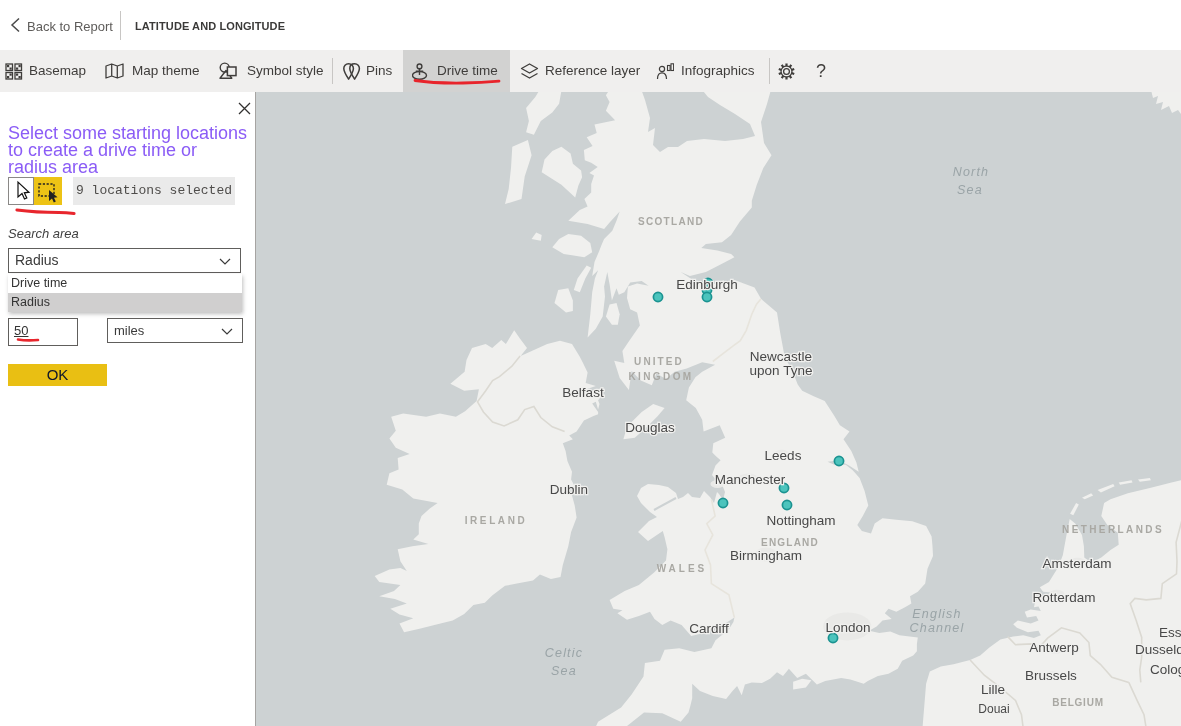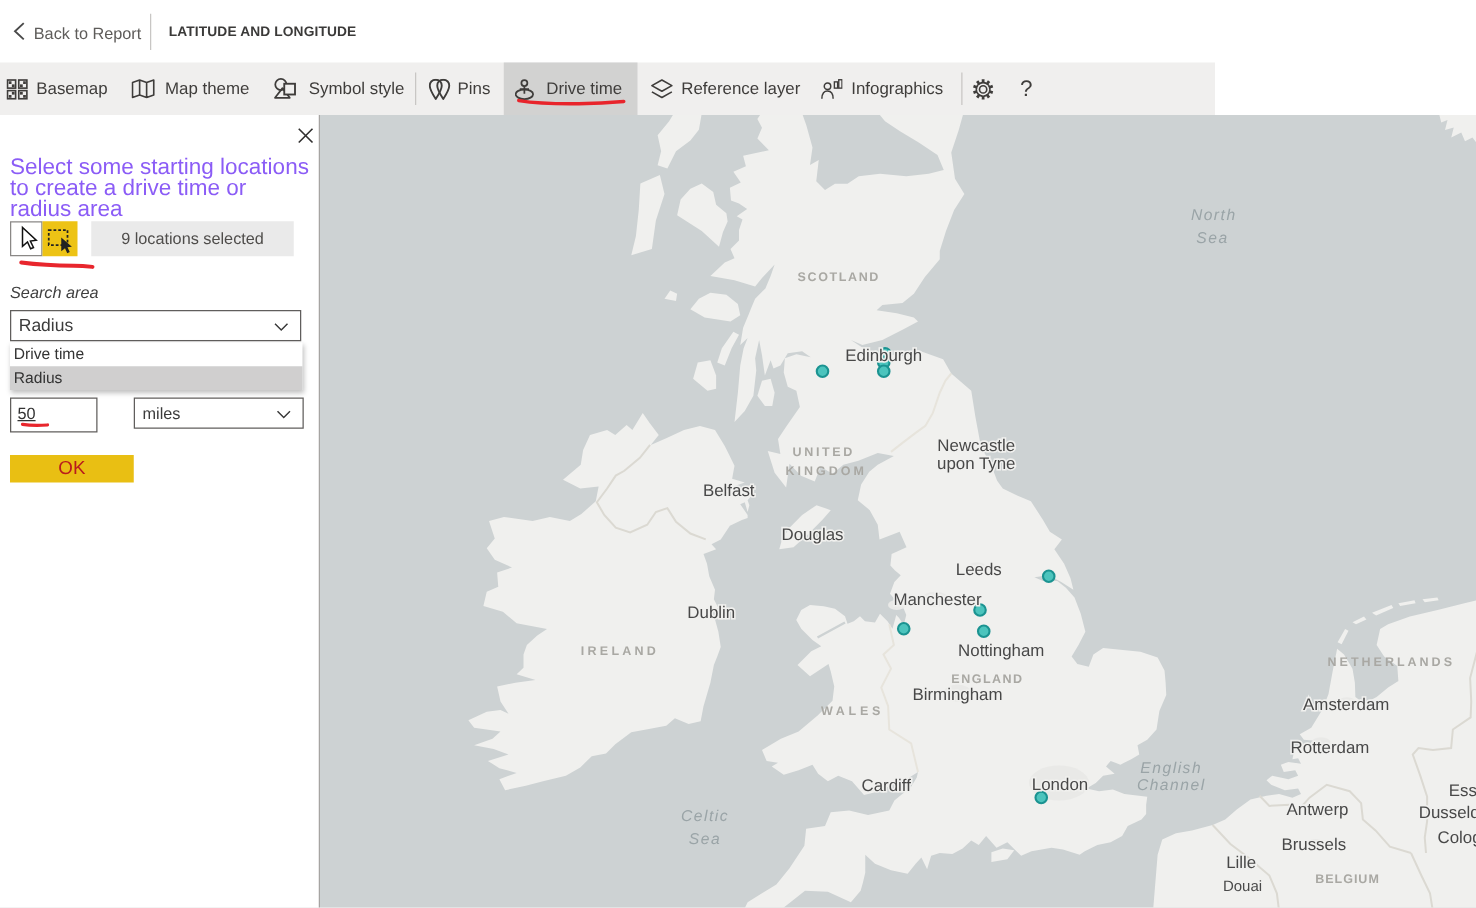--- a/index.html
+++ b/index.html
@@ -3,42 +3,42 @@
 * { margin:0; padding:0; box-sizing:border-box; }
 body { width:1181px; height:726px; position:relative; overflow:hidden;
   font-family:"Liberation Sans",sans-serif; background:#fff; }
 .abs { position:absolute; }
 
 #topbar { left:0; top:0; width:1181px; height:50px; background:#fff; }
 #backtxt { left:27px; top:19px; font-size:13px; color:#5e5c5a; }
 #vdiv { left:120px; top:11px; width:1px; height:29px; background:#c8c6c4; }
 #title { left:135px; top:20px; font-size:11px; font-weight:bold; letter-spacing:0.1px; color:#3b3a39; }
 
-#toolbar { left:0; top:50px; width:972px; height:42px; background:#f0efee; }
+#toolbar { left:0; top:50px; width:1181px; height:42px; background:#f0efee; }
 .titem { position:absolute; top:0; height:42px; font-size:13.5px; color:#3f3d3b; }
 .tsel { background:#d2d2d1; }
 .tdiv { position:absolute; top:8px; width:1px; height:26px; background:#c8c6c4; }
 
 #panel { left:0; top:92px; width:256px; height:634px; background:#fff; border-right:1px solid #a6a4a2; }
 #ptext { left:8px; top:33px; width:240px; font-size:18px; line-height:17px; color:#8b5cf6; }
-.btn { position:absolute; top:85px; height:28px; }
+.btn { position:absolute; top:85px; height:28px;font-family:Liberation Mono, monospace; }
 #btn1 { left:8px; width:26px; background:#fff; border:1px solid #8a8886; }
 #btn2 { left:34px; width:28px; background:#edc315; }
 #btninfo { left:73px; width:162px; background:#eaeaea; color:#4f4d4b; font-size:13px;
   text-align:center; line-height:28px; }
 #lblsearch { left:8px; top:134px; font-size:13px; color:#3f3f3f;font-style:italic; }
 #selradius { left:8px; top:156px; width:233px; height:25px; border:1px solid #605e5c; background:#fff;
   font-size:14px; color:#3b3b3b; line-height:23px; padding-left:6px; }
 #ddlist { left:8px; top:182px; width:234px; background:#fff; box-shadow:1px 2px 4px rgba(0,0,0,.25); }
 .dditem { height:19px; font-size:12.5px; color:#333; line-height:19px; padding-left:3px; }
 #input50 { left:8px; top:226px; width:70px; height:28px; border:1px solid #605e5c; font-size:13px;
   color:#333; line-height:23px; padding-left:5px;text-decoration:underline; }
 #selmiles { left:107px; top:226px; width:136px; height:25px; border:1px solid #605e5c; font-size:13px;
   color:#3b3b3b; line-height:23px; padding-left:6px; }
-#okbtn { left:8px; top:272px; width:99px; height:22px; background:#e9bf13; color:#b91c1c;
+#okbtn { left:8px; top:272px; width:99px; height:22px; background:#e9bf13; color:#0f172a;
   font-size:15px; text-align:center; line-height:22px; }
 
 #map { left:256px; top:92px; width:925px; height:634px; }
 .rg { font-size:10px; fill:#a9a8a3; font-weight:bold; }
 .wt { font-size:12.5px; font-style:italic; letter-spacing:1.2px; fill:#9aa4a7; }
 .ct { font-size:13.5px; fill:#484848; paint-order:stroke; stroke:#f0f0ee; stroke-width:2.5px; }
 .ct2 { font-size:12px; fill:#4a4a4a; paint-order:stroke; stroke:#f0f0ee; stroke-width:2.5px; }
 svg text { font-family:"Liberation Sans",sans-serif; }
 </style></head>
 <body>

